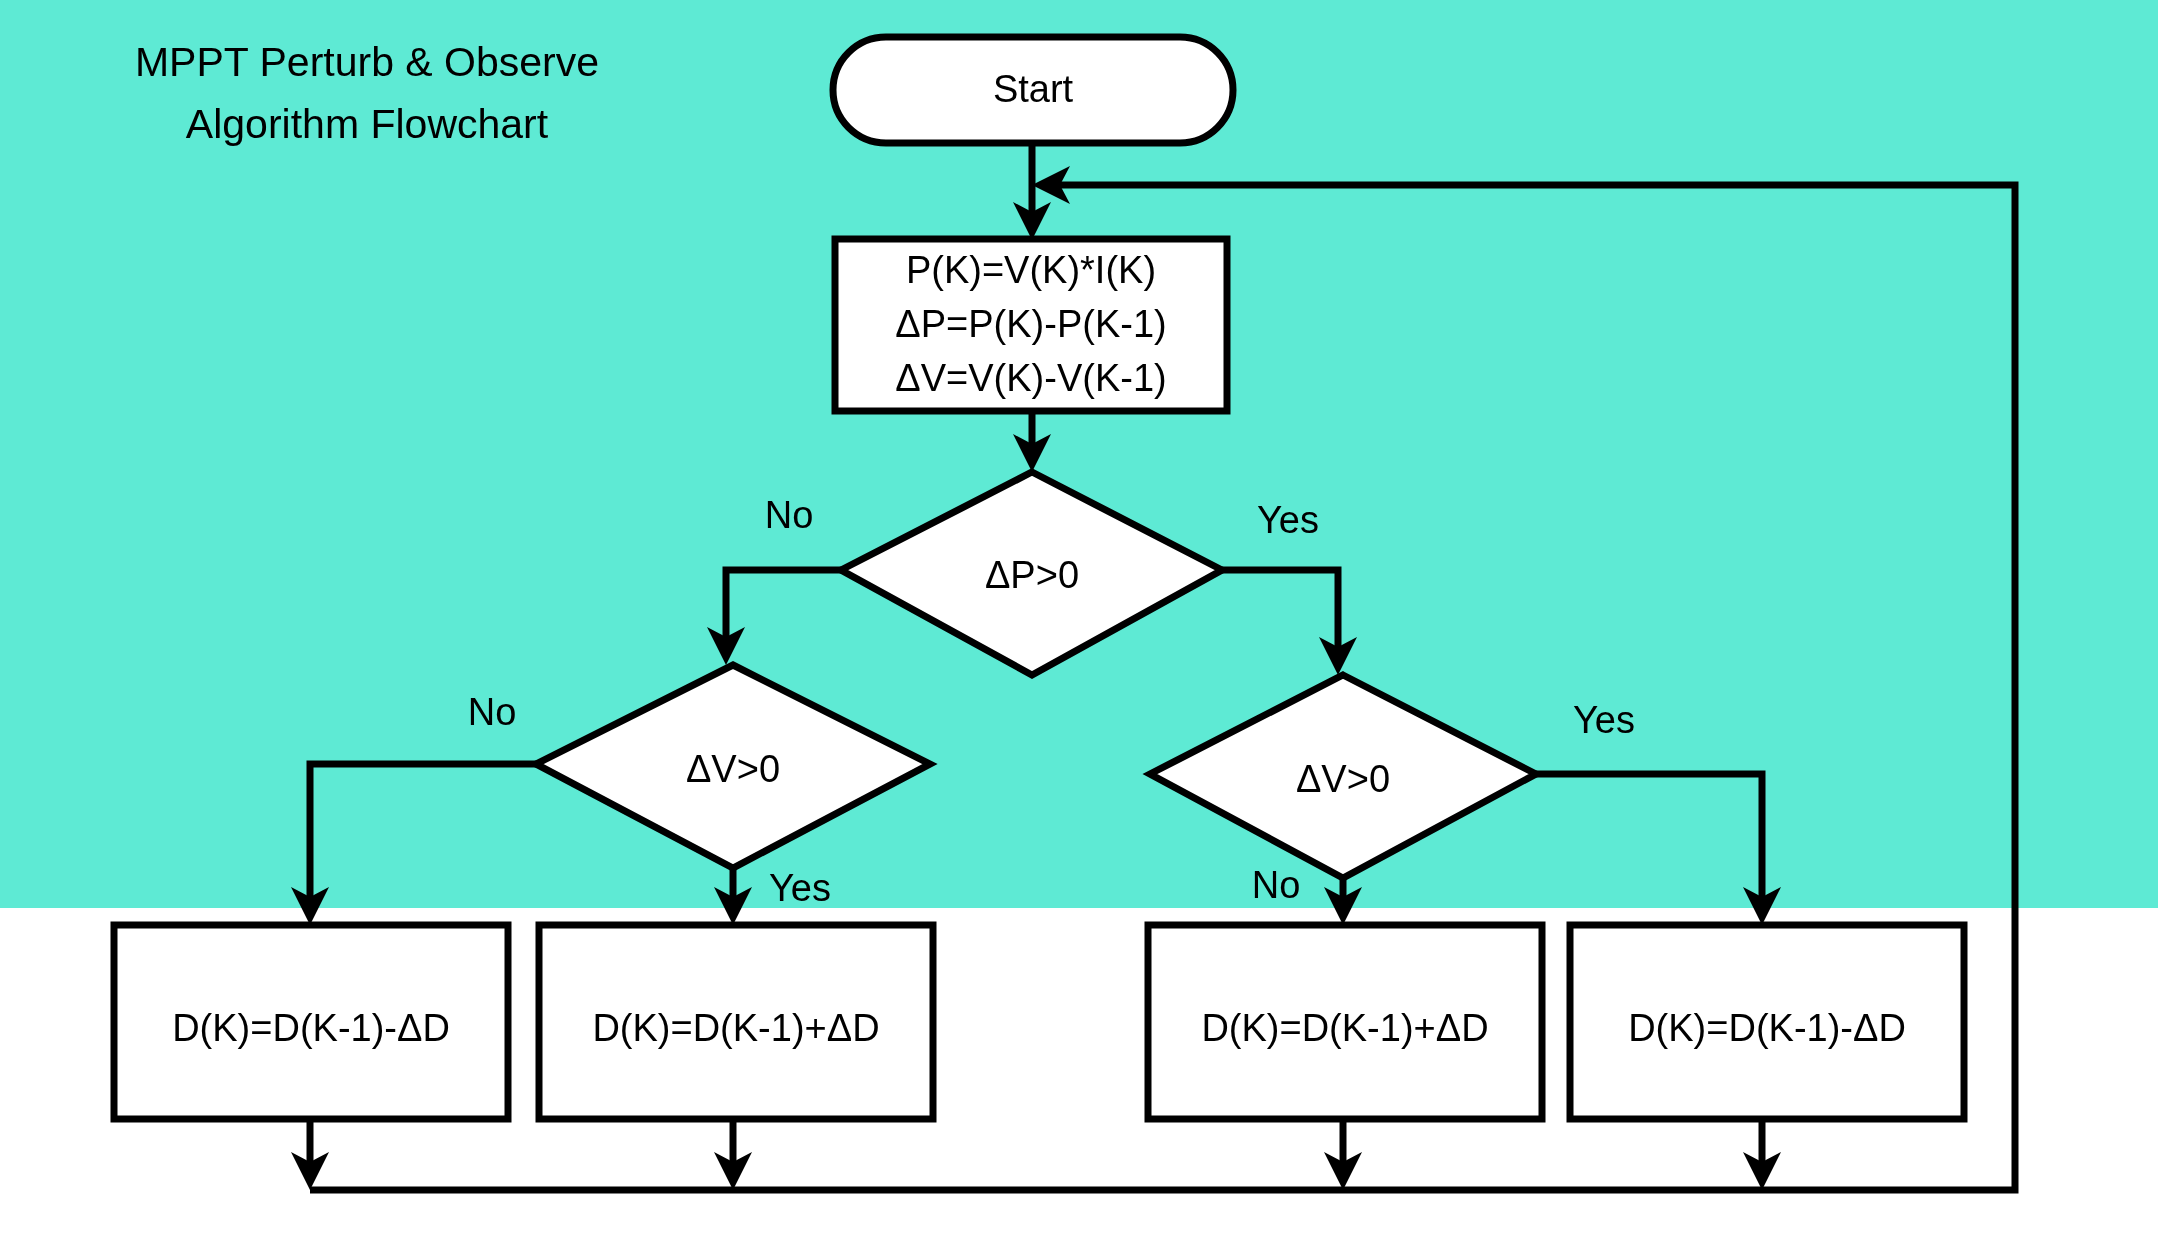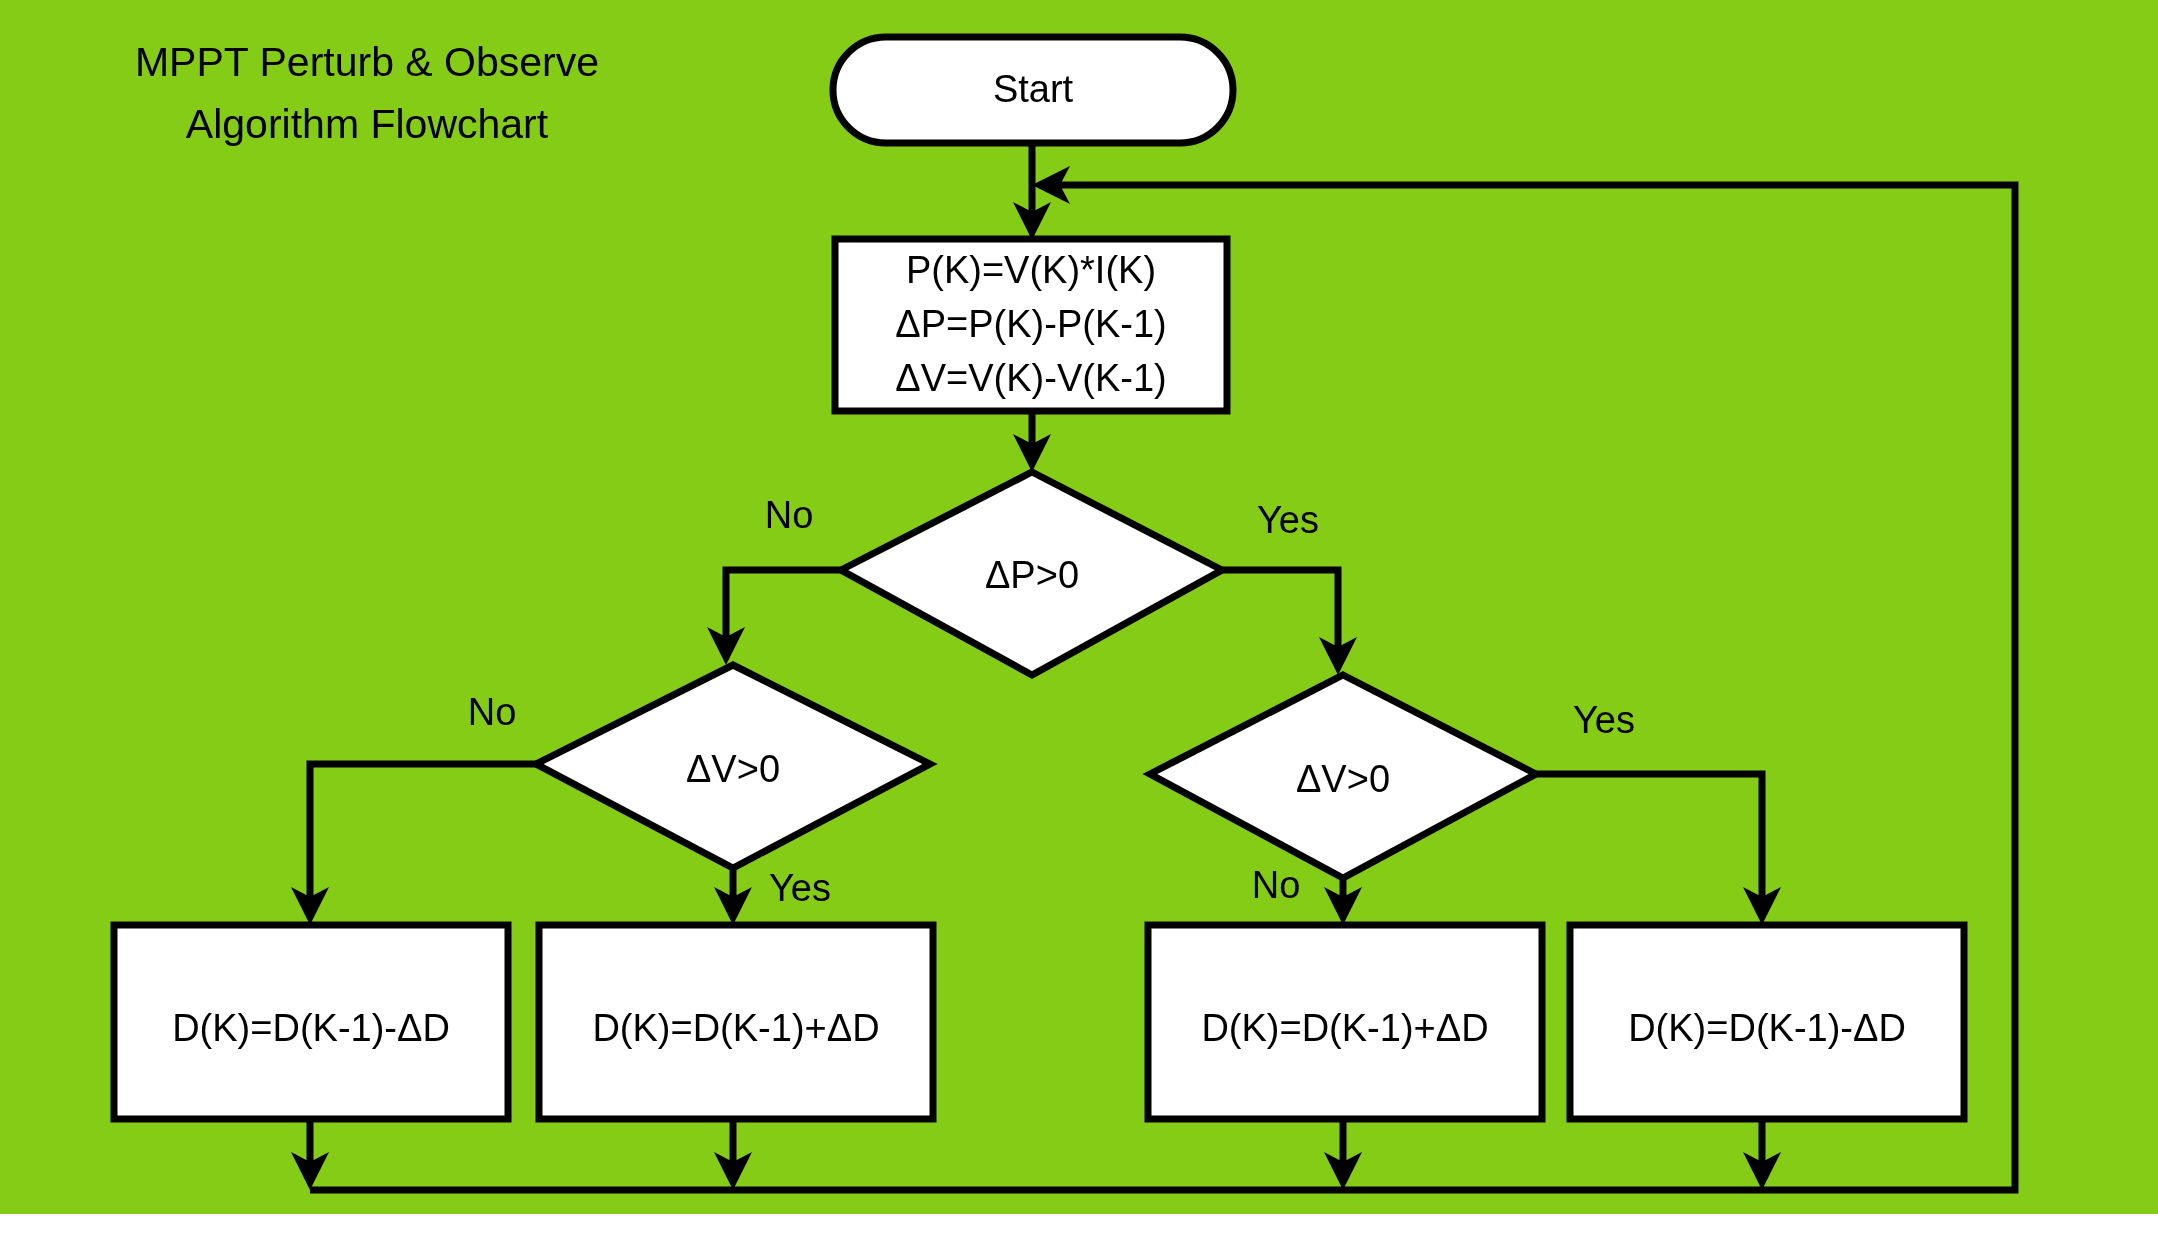--- a/index.html
+++ b/index.html
@@ -9,22 +9,22 @@
   }
   body {
     width: 2158px;
     height: 1242px;
     font-family: "Liberation Sans", sans-serif;
     overflow: hidden;
   }
   #flow-root {
     position: relative;
     width: 2158px;
-    height: 1214px;
-    background: #84cc16;
+    height: 908px;
+    background: #5eead4;
   }
   svg#flowchart {
     display: block;
     width: 2158px;
     height: 1242px;
   }
   .shape-outline {
     fill: #ffffff;
     stroke: #000000;
     stroke-width: 7;

